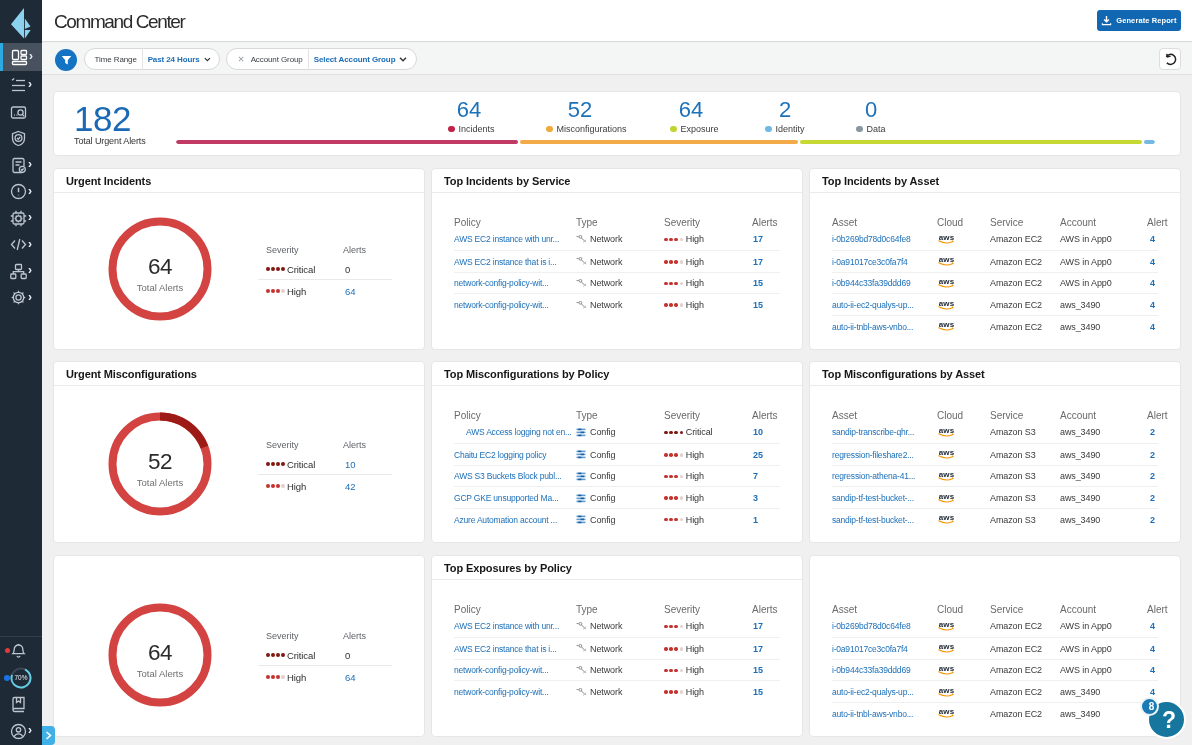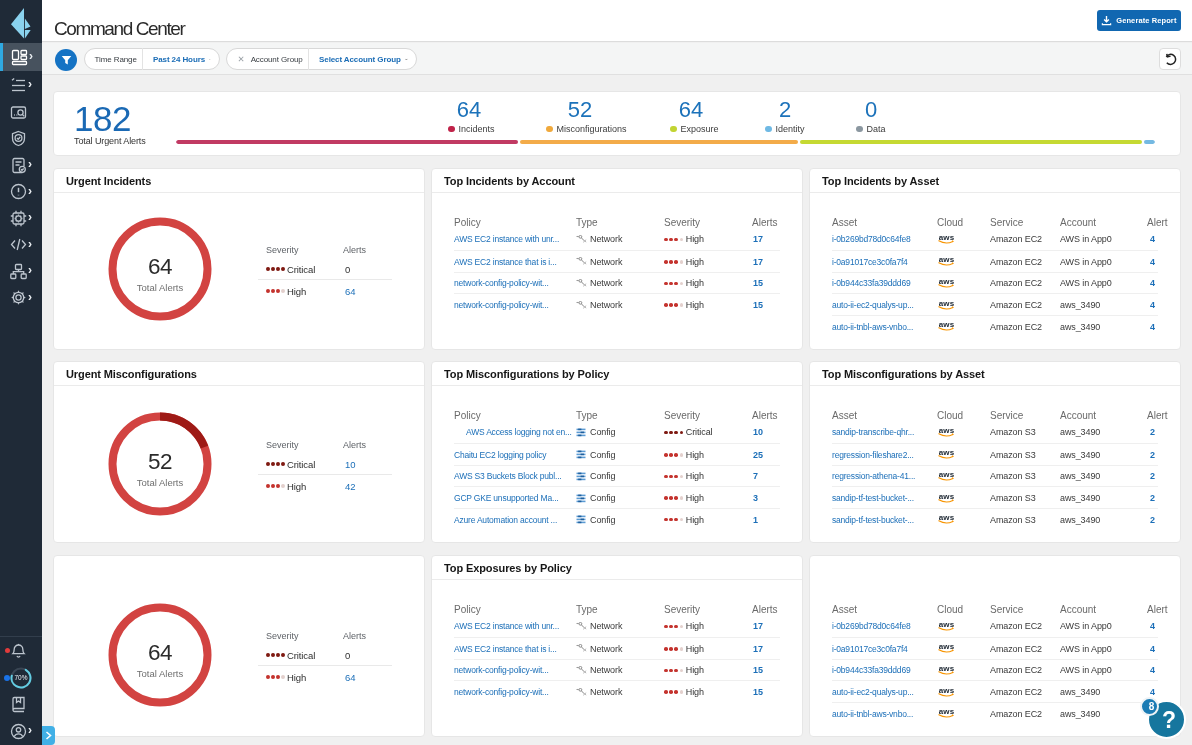--- a/index.html
+++ b/index.html
@@ -6,28 +6,28 @@
 #wrap { position:absolute; left:0; top:0; width:1192px; height:745px; filter:brightness(1); }
 .sidebar { position:absolute; left:0; top:0; width:42px; height:745px; background:#1f2a37; z-index:50; }
 .nitem { position:absolute; left:0; width:42px; height:26.5px; display:flex; align-items:center; }
 .nicon { margin-left:10px; display:flex; align-items:center; height:17px; }
 .nitem .chev { color:#e9edf1; font-size:12px; font-weight:700; margin-left:1px; line-height:1; margin-top:-2px; }
 .nitem.active { height:28px; background:#47525e; border-left:3px solid #2fa9e1; }
 .nitem.active .nicon { margin-left:8px; }
 .reddot { position:absolute; left:5px; top:648px; width:5px; height:5px; border-radius:50%; background:#e23b3b; }
 .bluedot { position:absolute; left:4px; top:675px; width:6px; height:6px; border-radius:50%; background:#1a73e8; }
 .topbar { position:absolute; left:42px; top:0; width:1150px; height:42px; background:#fff; border-bottom:1px solid #dcdcdc; z-index:10; }
-.title { position:absolute; left:12px; top:18px; font-size:19px; font-weight:400; color:#2b2b2b; letter-spacing:-1.4px; }
+.title { position:absolute; left:12px; top:11px; font-size:19px; font-weight:400; color:#2b2b2b; letter-spacing:-1.4px; }
 .genbtn { position:absolute; right:11px; top:10px; height:21px; background:#1167b1; border-radius:3px; color:#fff; font-size:7.5px; font-weight:700; display:flex; align-items:center; padding:0 4.5px; letter-spacing:0.1px; }
 .filterbar { position:absolute; left:42px; top:43px; width:1150px; height:32px; background:#f4f5f5; border-bottom:1px solid #e0e0e0; z-index:9; }
 .fcircle { position:absolute; left:13px; top:6px; width:22px; height:22px; border-radius:50%; background:#1573c4; display:flex; align-items:center; justify-content:center; }
 .pill { position:absolute; top:5px; height:22px; background:#fff; border:1px solid #d8d8d8; border-radius:11px; display:flex; align-items:center; white-space:nowrap; }
 .plab { font-size:8px; color:#383d42; font-weight:400; letter-spacing:-0.1px; }
 .pdiv { width:1px; height:22px; background:#e3e3e3; margin-left:5px; }
-.pval { font-size:8px; color:#1b6db6; font-weight:700; margin-left:11px; letter-spacing:-0.1px; }
+.pval { font-size:8px; color:#1b6db6; font-weight:700; margin-left:5px; letter-spacing:-0.1px; }
 .pcaret { margin-left:4px; margin-right:8px; }
 .resetbtn { position:absolute; right:11px; top:5px; width:22px; height:22px; background:#fff; border:1px solid #ddd; border-radius:4px; display:flex; align-items:center; justify-content:center; }
 .card { position:absolute; background:#fff; border:1px solid #e6e6e6; border-radius:4px; }
 .chead { position:absolute; left:0; top:0; right:0; height:24px; border-bottom:1px solid #ebebeb; font-size:11px; font-weight:700; color:#161616; line-height:24px; padding-left:12px; letter-spacing:-0.1px; }
 .bignum { position:absolute; left:20px; top:6.5px; font-size:35px; color:#1a69b4; letter-spacing:-0.5px; }
 .bigsub { position:absolute; left:20px; top:44px; font-size:9px; color:#333; font-weight:400; letter-spacing:-0.1px; }
 .mnum { position:absolute; top:5px; width:80px; text-align:center; font-size:22px; color:#1c72ba; }
 .mlab { position:absolute; top:31.5px; height:11px; font-size:9px; color:#3c3c3c; display:flex; align-items:center; }
 .dot { display:inline-block; border-radius:50%; flex:none; }
 .sbar { position:absolute; left:122px; top:47.5px; width:979px; height:4.5px; border-radius:2.5px; overflow:hidden; background:#fff; display:flex; }
@@ -281,21 +281,21 @@
     <div class="lgr" style="left:212px;top:116.5px">
         <i class="dot" style="width:3.8px;height:3.8px;background:#c4332e;margin-right:1.2px"></i>
         <i class="dot" style="width:3.8px;height:3.8px;background:#c4332e;margin-right:1.2px"></i>
         <i class="dot" style="width:3.8px;height:3.8px;background:#c4332e;margin-right:1.2px"></i>
         <i class="dot" style="width:3.8px;height:3.8px;background:#e3d0cd;margin-right:1.2px"></i>
         <b class="lgname">High</b>
       </div>
     <div class="lgv link" style="left:291px;top:116.5px">64</div>
     </div>
     <div class="card" style="left:431px;top:168px;width:372px;height:182px">
-      <div class="chead">Top Incidents by Account</div>
+      <div class="chead">Top Incidents by Service</div>
       <div class="th" style="left:22px">Policy</div>
       <div class="th" style="left:144px">Type</div>
       <div class="th" style="left:232px">Severity</div>
       <div class="th" style="left:320px">Alerts</div>
       <div class="tr" style="top:59.5px;">
         <span class="cell link" style="left:0;width:118px">AWS EC2 instance with unr...</span>
         <span class="cell" style="left:122px;width:82px"><svg width="11" height="9" viewBox="0 0 11 9" style="margin-right:3px;flex:none">
             <path d="M0.5,1.5 h2.2" stroke="#9a9a9a" stroke-width="1.1"></path>
             <circle cx="4.4" cy="1.8" r="1.4" fill="none" stroke="#8a8a8a" stroke-width="1"></circle>
             <path d="M5.4,2.8 L8,5.6" stroke="#8a8a8a" stroke-width="1"></path>

